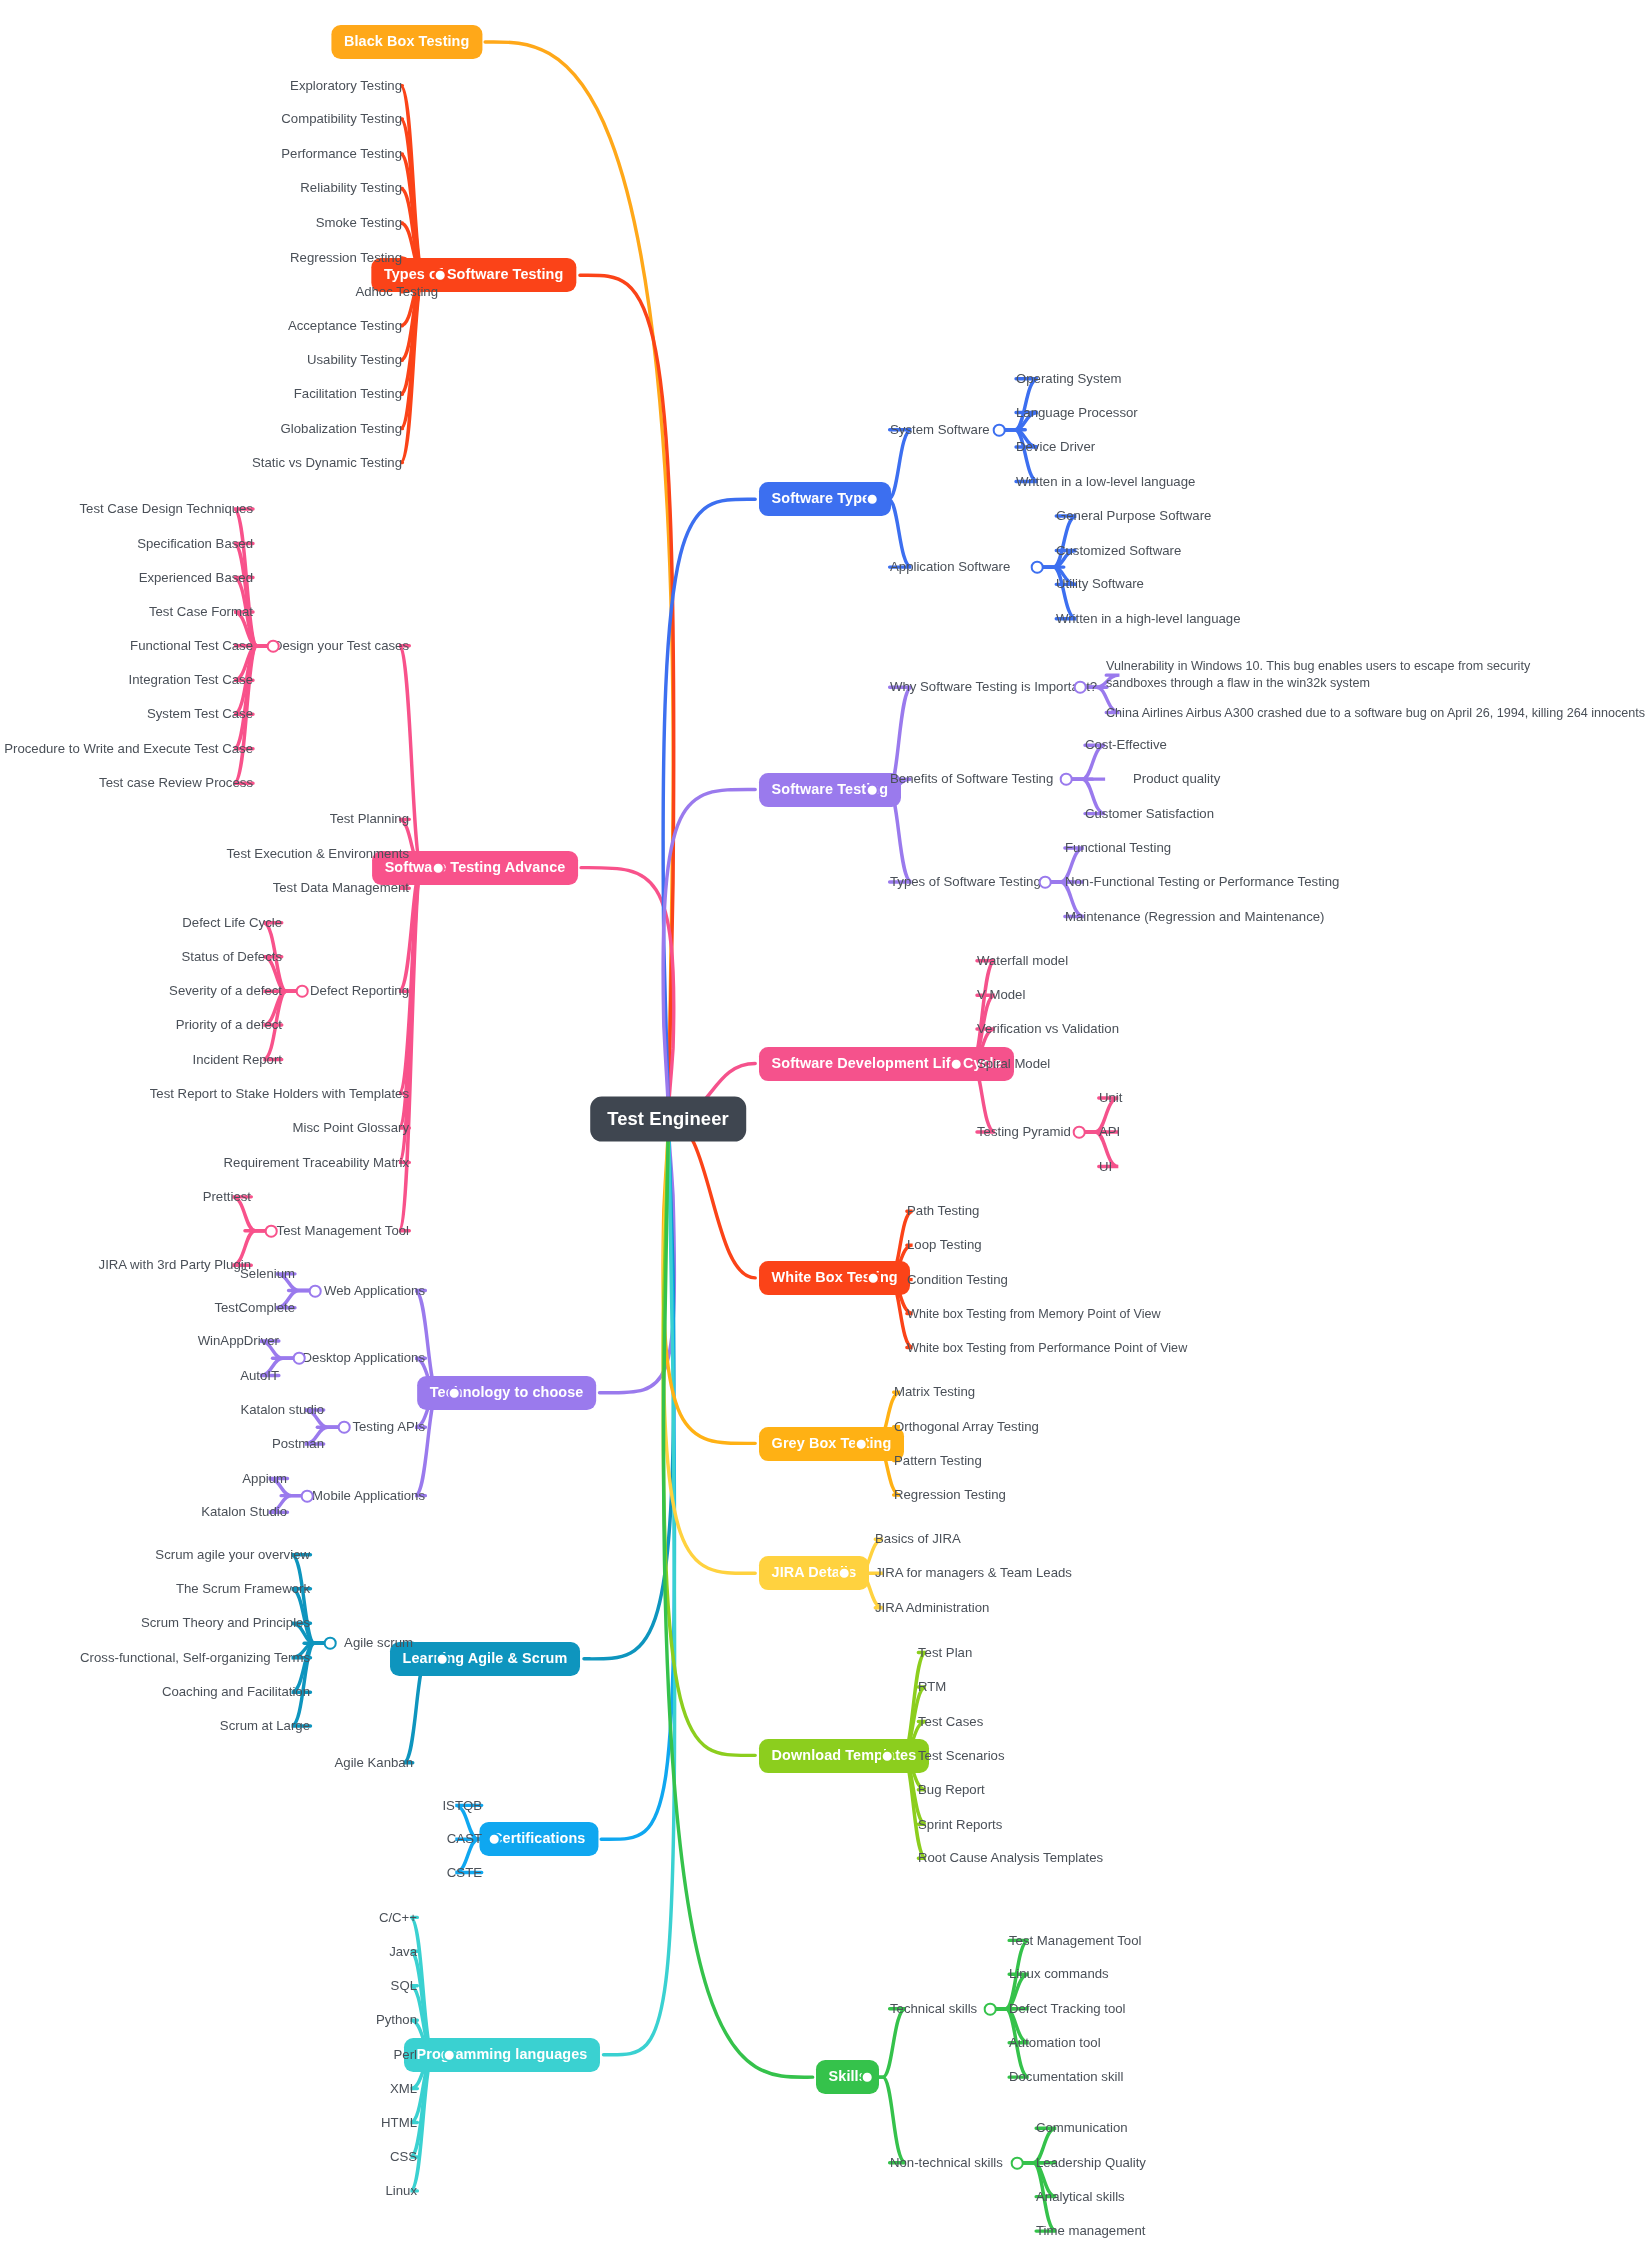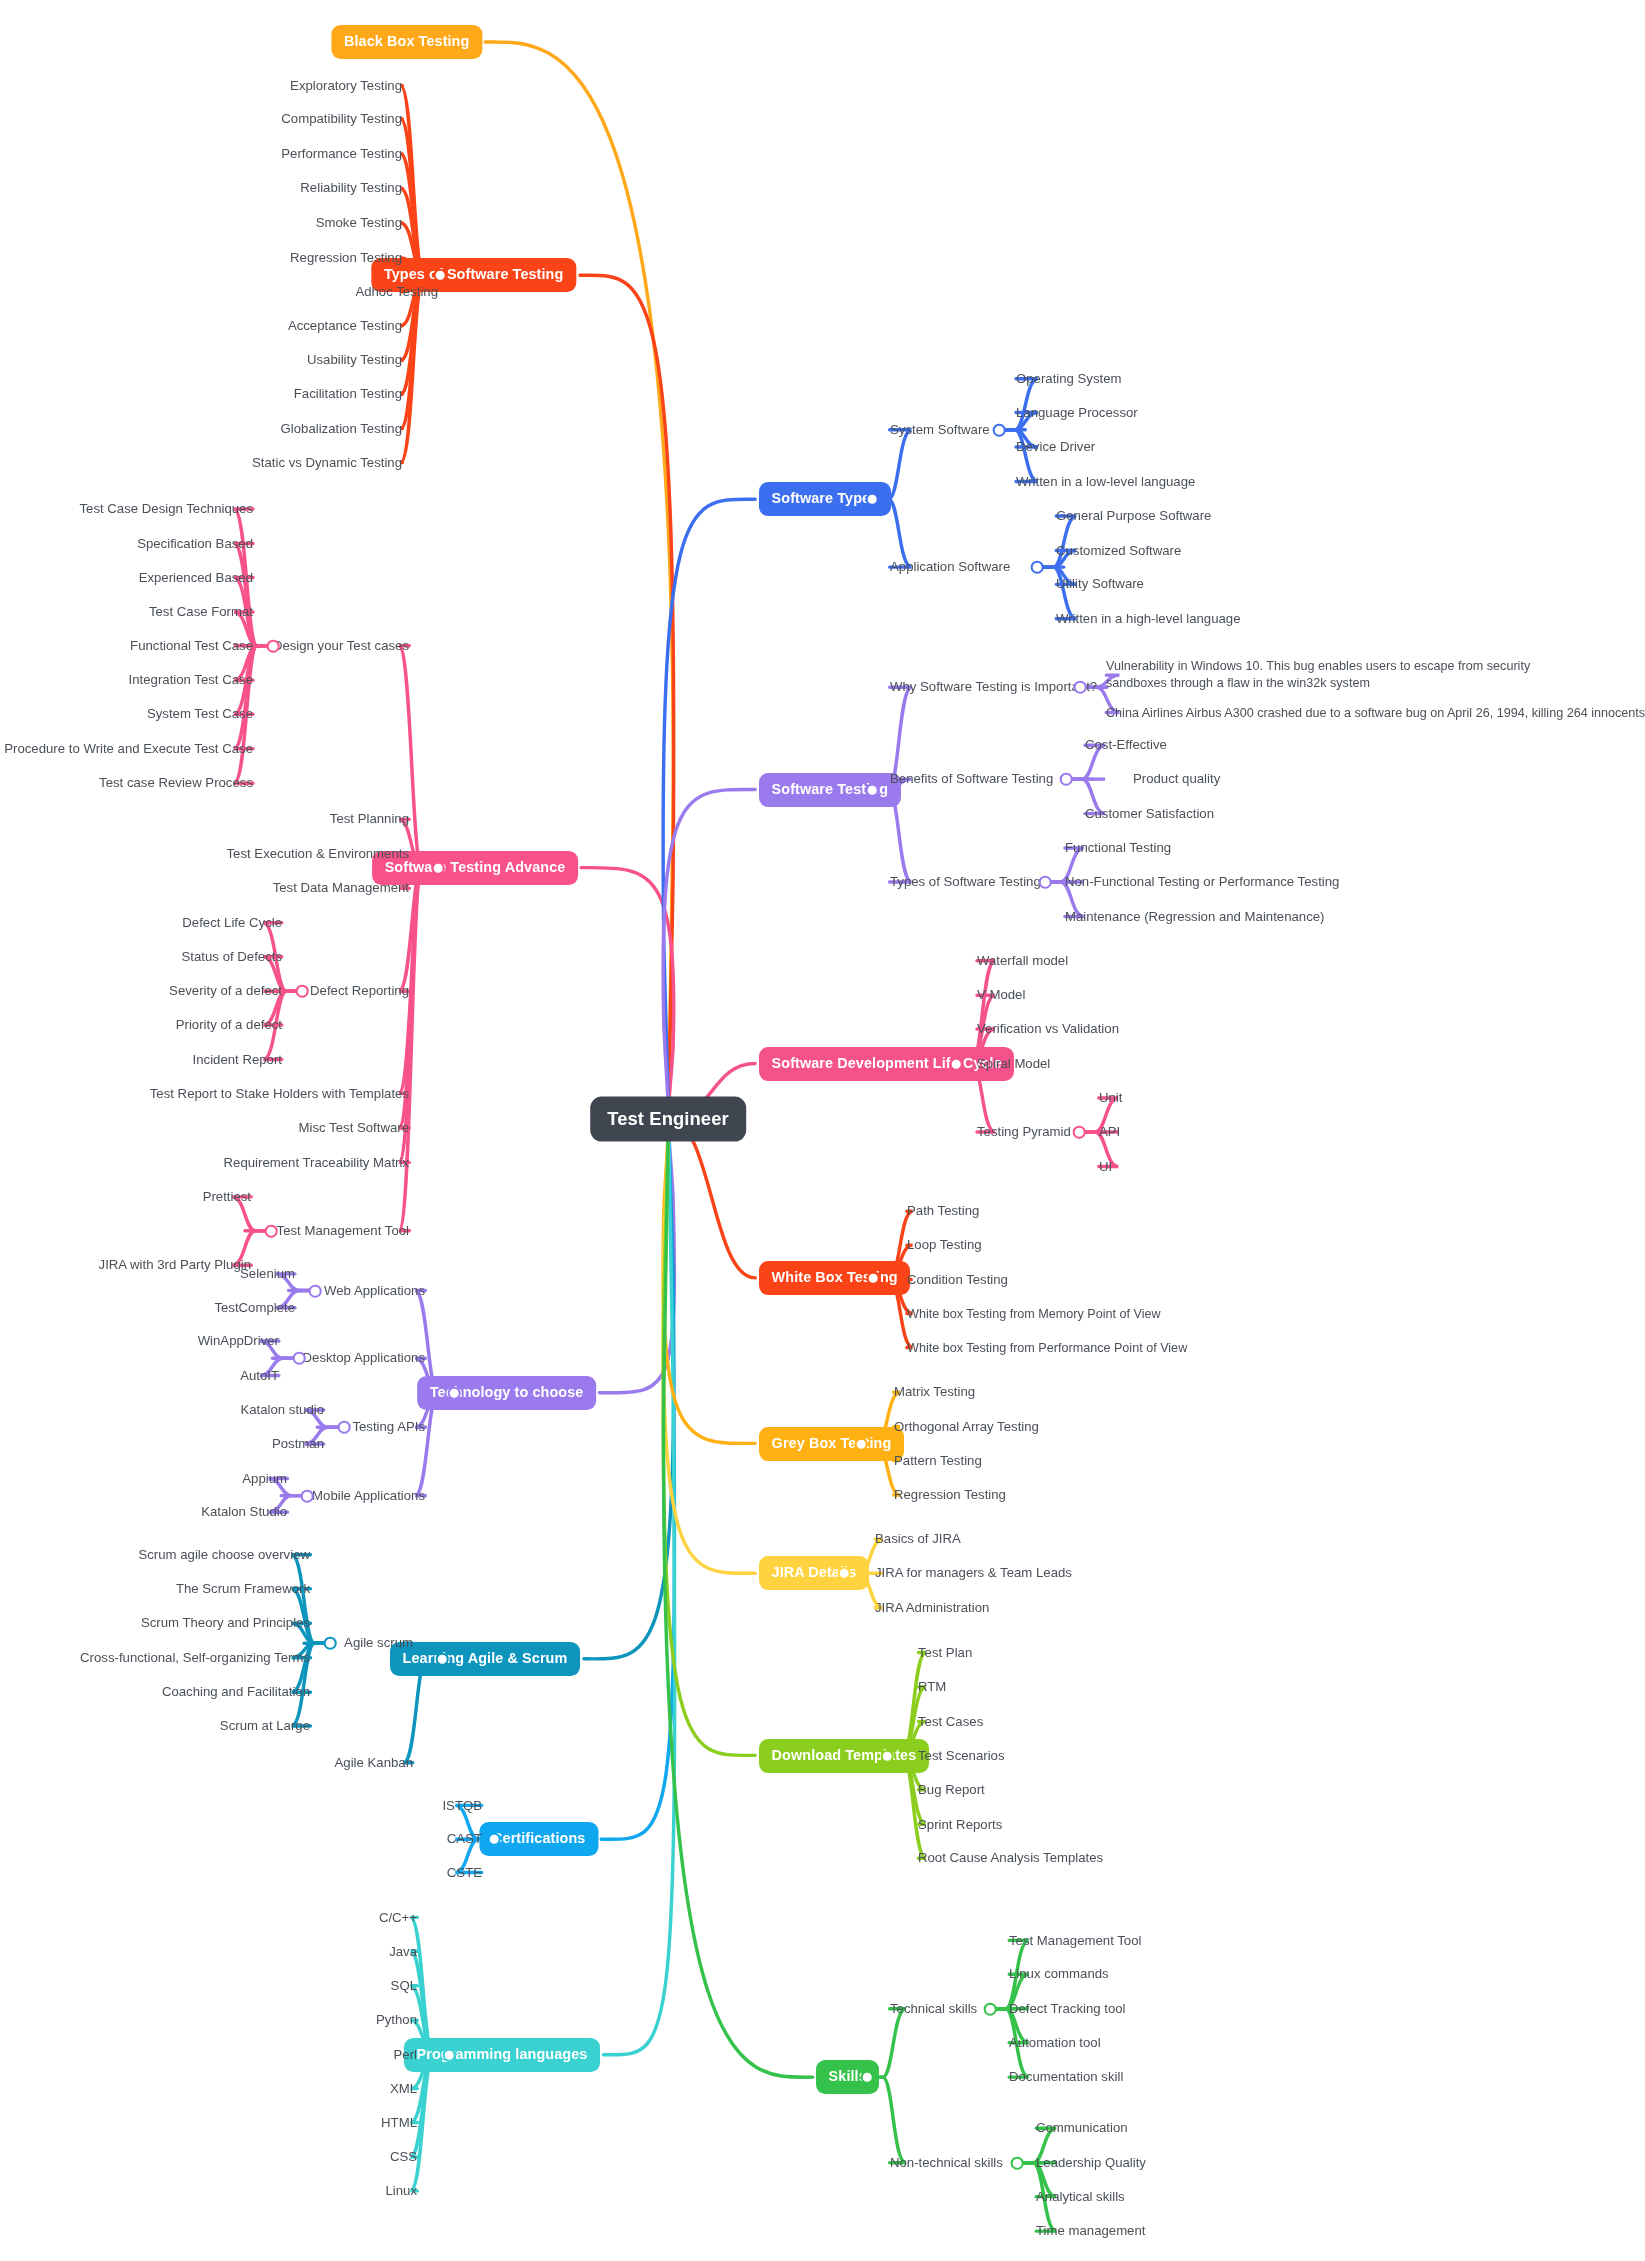--- a/index.html
+++ b/index.html
@@ -258,21 +258,21 @@
       <div class="tnode r" style="left: 409px; top: 854px;">Test Execution &amp; Environments</div>
       <div class="tnode r" style="left: 409px; top: 888px;">Test Data Management</div>
       <div class="tnode r" style="left: 409px; top: 991px;">Defect Reporting</div>
       <div class="dot" style="left: 302px; top: 991px; border-color: rgb(248, 82, 139);"></div>
       <div class="tnode r" style="left: 282px; top: 923px;">Defect Life Cycle</div>
       <div class="tnode r" style="left: 282px; top: 957px;">Status of Defects</div>
       <div class="tnode r" style="left: 282px; top: 991px;">Severity of a defect</div>
       <div class="tnode r" style="left: 282px; top: 1025px;">Priority of a defect</div>
       <div class="tnode r" style="left: 282px; top: 1060px;">Incident Report</div>
       <div class="tnode r" style="left: 409px; top: 1094px;">Test Report to Stake Holders with Templates</div>
-      <div class="tnode r" style="left: 409px; top: 1128px;">Misc Test Software</div>
+      <div class="tnode r" style="left: 409px; top: 1128px;">Misc Point Glossary</div>
       <div class="tnode r" style="left: 409px; top: 1163px;">Requirement Traceability Matrix</div>
       <div class="tnode r" style="left: 409px; top: 1231px;">Test Management Tool</div>
       <div class="dot" style="left: 271px; top: 1231px; border-color: rgb(248, 82, 139);"></div>
       <div class="tnode r" style="left: 251px; top: 1197px;">Prettiest</div>
       <div class="tnode r" style="left: 251px; top: 1265px;">JIRA with 3rd Party Plugin</div>
       <div class="chip right-anchor" style="left: 596px; top: 1393px; background: rgb(154, 122, 237);">Technology to choose</div>
       <div class="dot" style="left: 454px; top: 1393px; border-color: rgb(154, 122, 237);"></div>
       <div class="tnode r" style="left: 425px; top: 1291px;">Web Applications</div>
       <div class="dot" style="left: 315px; top: 1291px; border-color: rgb(154, 122, 237);"></div>
       <div class="tnode r" style="left: 295px; top: 1274px;">Selenium</div>
@@ -286,21 +286,21 @@
       <div class="tnode r" style="left: 324px; top: 1410px;">Katalon studio</div>
       <div class="tnode r" style="left: 324px; top: 1444px;">Postman</div>
       <div class="tnode r" style="left: 425px; top: 1496px;">Mobile Applications</div>
       <div class="dot" style="left: 307px; top: 1496px; border-color: rgb(154, 122, 237);"></div>
       <div class="tnode r" style="left: 287px; top: 1479px;">Appium</div>
       <div class="tnode r" style="left: 287px; top: 1512px;">Katalon Studio</div>
       <div class="chip right-anchor" style="left: 580px; top: 1659px; background: rgb(14, 149, 190);">Learning Agile &amp; Scrum</div>
       <div class="dot" style="left: 442px; top: 1659px; border-color: rgb(14, 149, 190);"></div>
       <div class="tnode r" style="left: 413px; top: 1643px;">Agile scrum</div>
       <div class="dot" style="left: 330px; top: 1643px; border-color: rgb(14, 149, 190);"></div>
-      <div class="tnode r" style="left: 310px; top: 1555px;">Scrum agile choose overview</div>
+      <div class="tnode r" style="left: 310px; top: 1555px;">Scrum agile your overview</div>
       <div class="tnode r" style="left: 310px; top: 1589px;">The Scrum Framework</div>
       <div class="tnode r" style="left: 310px; top: 1623px; text-align: center;">Scrum Theory and Principles</div>
       <div class="tnode r" style="left: 310px; top: 1658px;">Cross-functional, Self-organizing Terms</div>
       <div class="tnode r" style="left: 310px; top: 1692px;">Coaching and Facilitation</div>
       <div class="tnode r" style="left: 310px; top: 1726px;">Scrum at Large</div>
       <div class="tnode r" style="left: 413px; top: 1763px;">Agile Kanban</div>
       <div class="chip right-anchor" style="left: 598px; top: 1839px; background: rgb(15, 167, 240);">Certifications</div>
       <div class="dot" style="left: 494px; top: 1839px; border-color: rgb(15, 167, 240);"></div>
       <div class="tnode r" style="left: 482px; top: 1806px;">ISTQB</div>
       <div class="tnode r" style="left: 482px; top: 1839px;">CAST</div>

